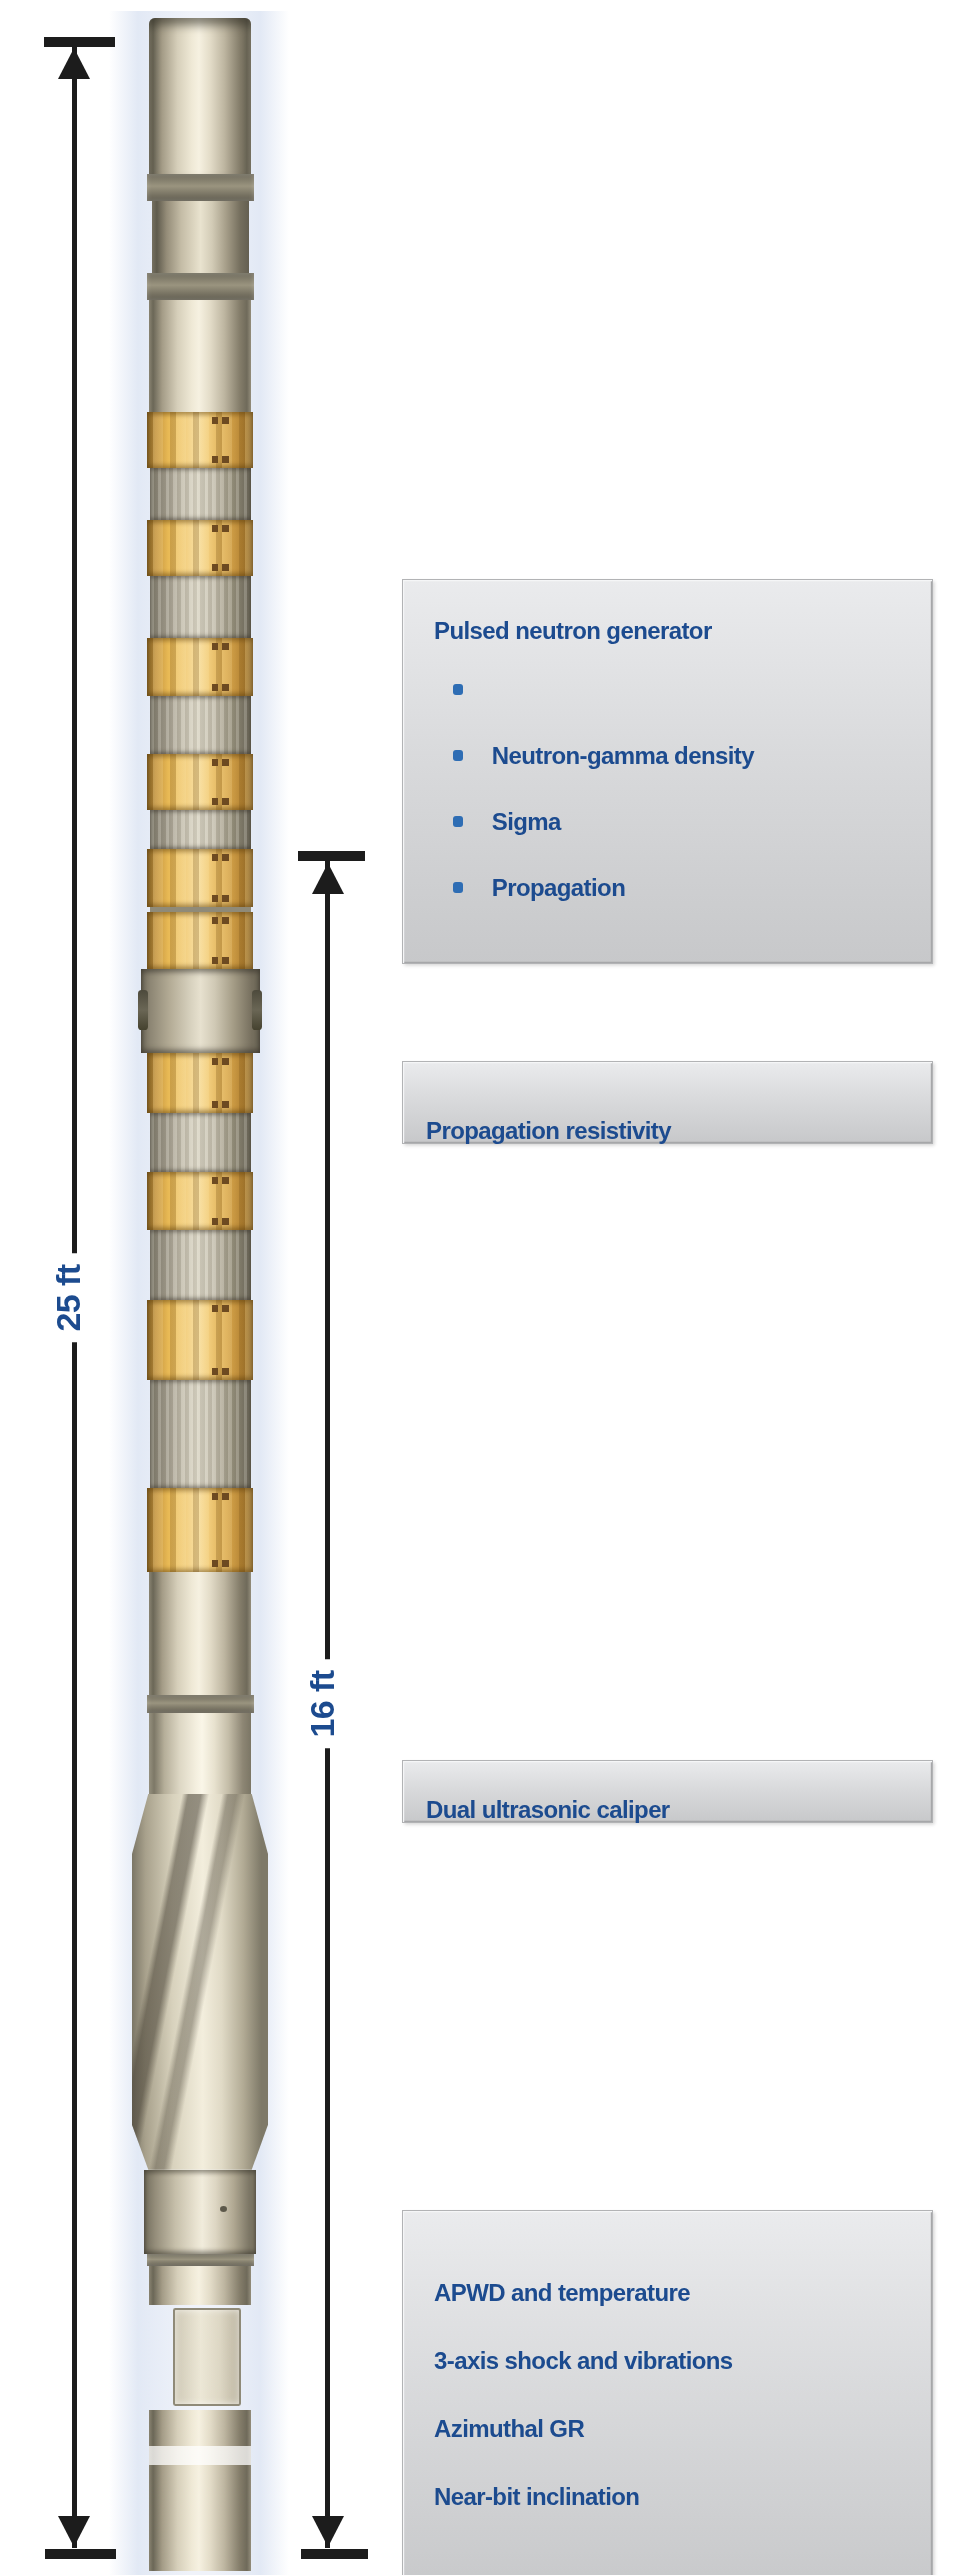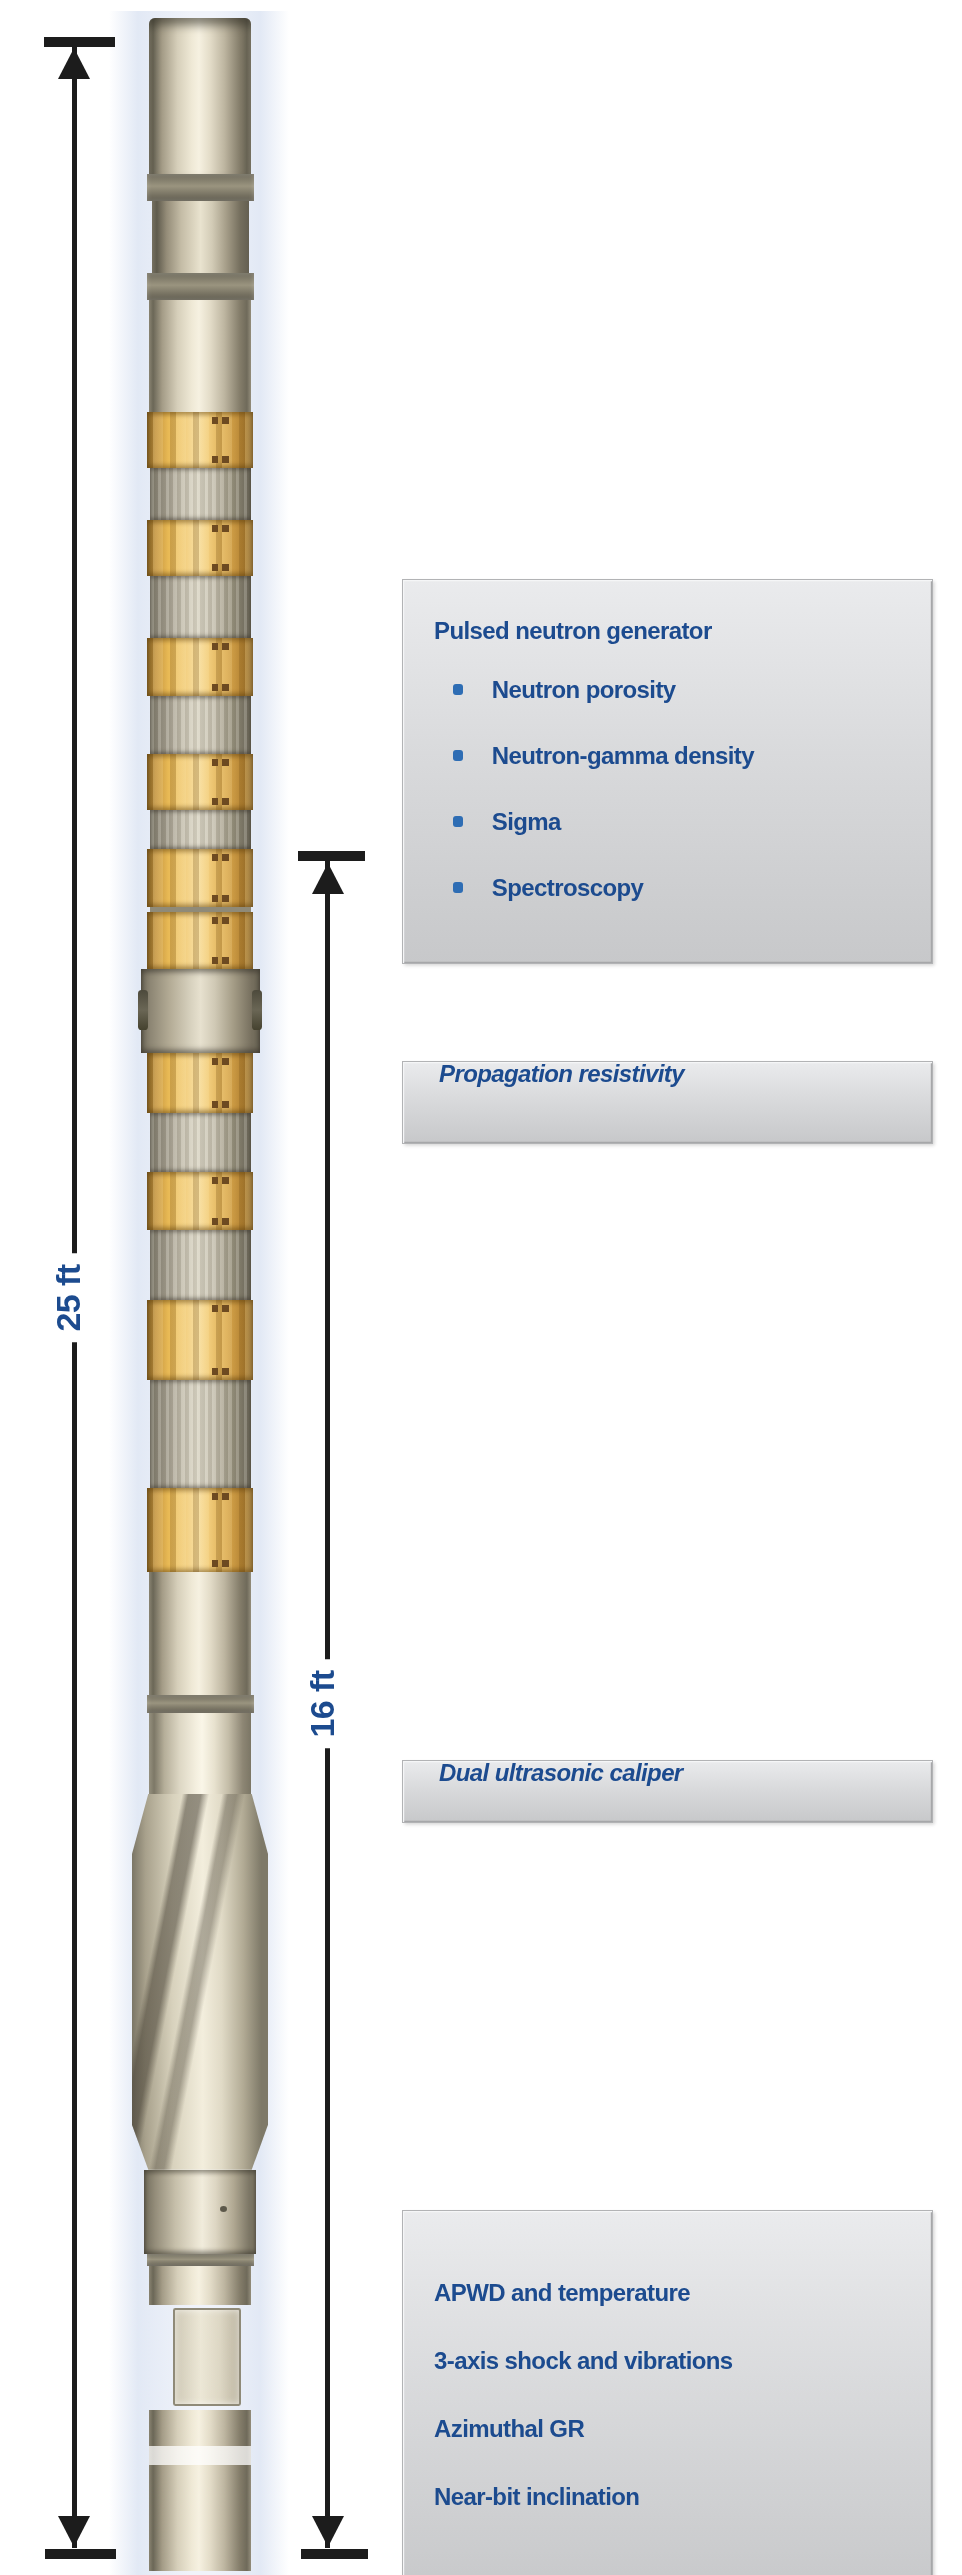--- a/index.html
+++ b/index.html
@@ -106,21 +106,21 @@
     padding:6px 10.8px;white-space:nowrap;line-height:1;}
 
   
   .label-box{
     position:absolute;left:402px;width:531px;box-sizing:border-box;
     background:linear-gradient(180deg,var(--box-top,#eaebed) 0%,#d9dadc 45%,var(--box-bottom,#c7c8ca) 100%);
     border:1.2px solid #b2b3b5;
     box-shadow:inset 1.2px 1.2px 0 #f5f6f7,inset -1.2px -1.2px 0 #a6a7a9,1.8px 2.4px 3.6px rgba(0,0,0,.18);
     color:var(--text-blue,#1c4b8f);font-weight:700;font-size:24px;letter-spacing:-0.6px;line-height:1;}
   .label-box .title{display:block;}
-  .box-single{display:flex;align-items:flex-start;padding-left:36px;font-style:italic;}
+  .box-single{display:flex;align-items:flex-end;padding-left:23px;}
   .box-list{padding:39px 0 0 31px;}
   .box-list .title{margin-bottom:28px;}
   .bullet-row{display:flex;align-items:center;height:37px;margin-bottom:29px;}
   .bullet-dot{flex:none;width:10.2px;height:10.2px;border-radius:3px;margin:0 29px 0 18.6px;
     background:var(--bullet-blue,#2e6db4);}
   .box-lines{padding:48px 0 0 31px;}
   .box-lines .line{height:68px;display:flex;align-items:center;}
 </style>
 </head>
 <body>
@@ -180,33 +180,32 @@
     <div class="arrow up" style="left:312px;top:863px;"></div>
     <div class="arrow down" style="left:312px;top:2516px;"></div>
     <div class="dim-cap" style="left:301px;top:2549px;width:67px;"></div>
     <div class="dim-label" style="left:278px;top:1681px;">16 ft</div>
   </div>
 
   <div class="label-box box-list" style="top:579px;height:385px;">
     <span class="title">Pulsed neutron generator</span>
     <div class="bullet-row">
       <span class="bullet-dot"></span>
-      <span>Neutron porosity</span>
     </div>
     <div class="bullet-row">
       <span class="bullet-dot"></span>
       <span>Neutron-gamma density</span>
     </div>
     <div class="bullet-row">
       <span class="bullet-dot"></span>
       <span>Sigma</span>
     </div>
     <div class="bullet-row">
       <span class="bullet-dot"></span>
-      <span>Spectroscopy</span>
+      <span>Propagation</span>
     </div>
   </div>
 
   <div class="label-box box-single" style="top:1061px;height:83px;">
     <span class="title">Propagation resistivity</span>
   </div>
 
   <div class="label-box box-single" style="top:1760px;height:63px;">
     <span class="title">Dual ultrasonic caliper</span>
   </div>

